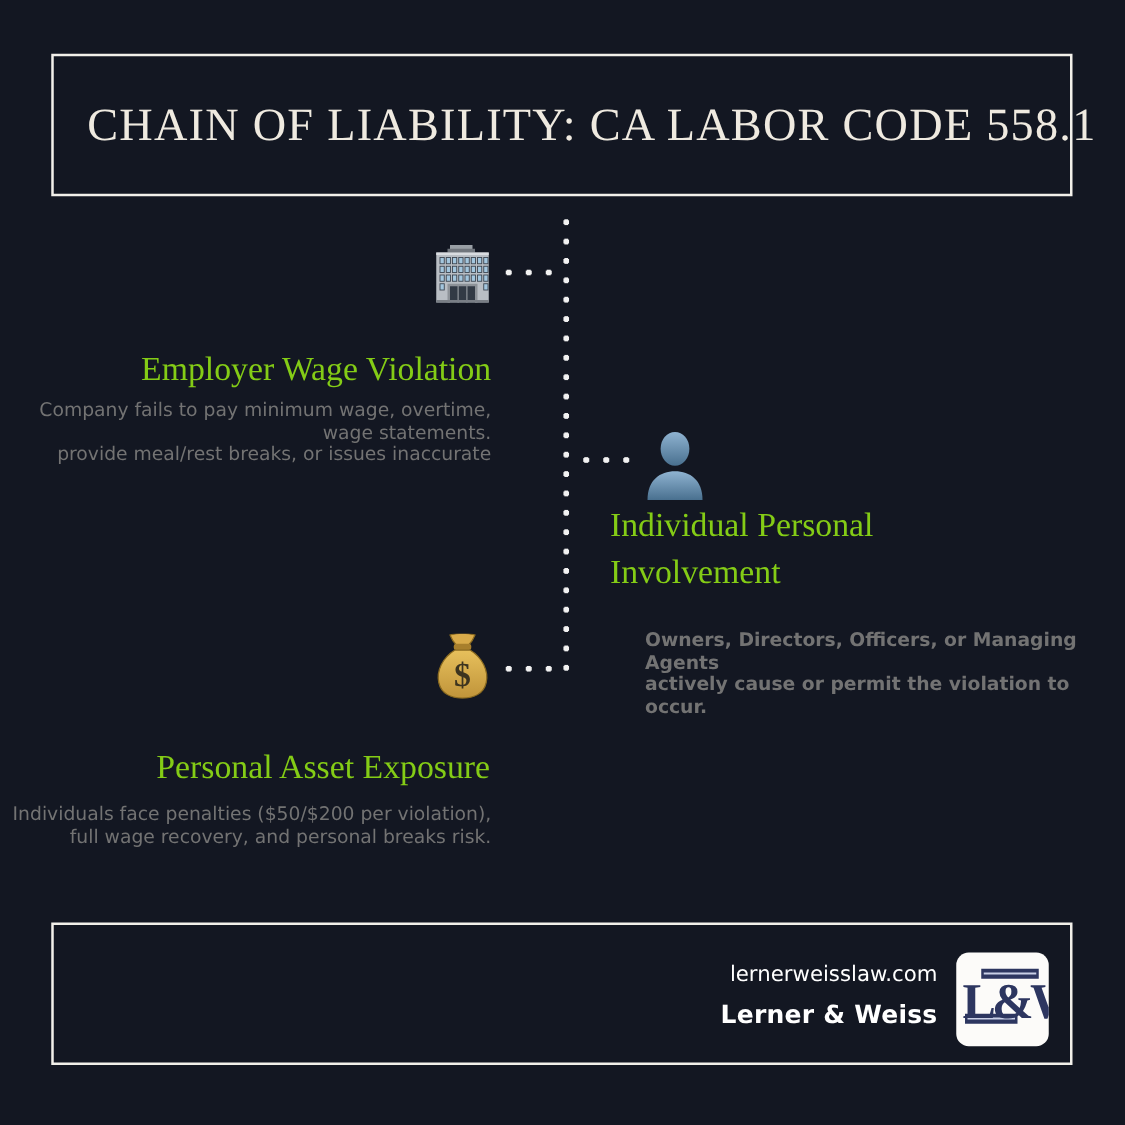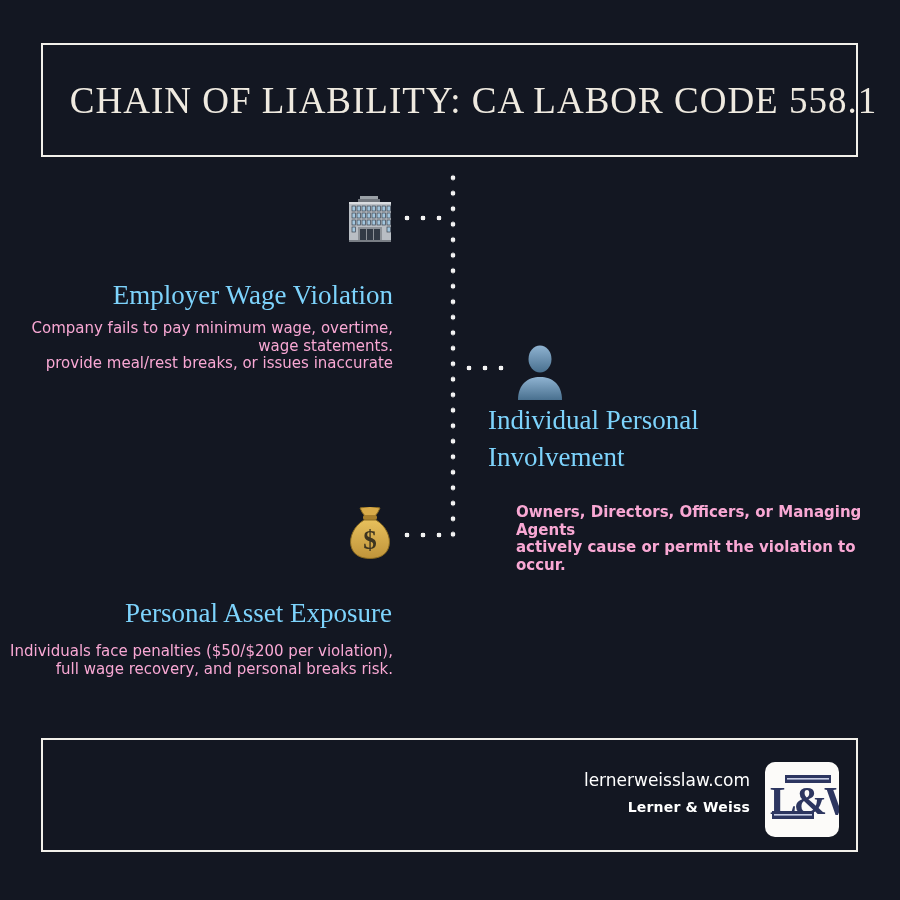--- a/index.html
+++ b/index.html
@@ -22,36 +22,36 @@
     position:absolute;height:6px;width:48px;
     background-image:radial-gradient(circle,#f2f2f2 2.3px,rgba(0,0,0,0) 2.6px);
     background-size:16px 6px;background-repeat:repeat-x;
   }
   .c1{left:399px;top:215px;}
   .c2{left:461px;top:365px;}
   .c3{left:399px;top:532px;}
   .icon-wrap{position:absolute;line-height:0;}
   .step-heading{
     position:absolute;margin:0;font-family:"Liberation Serif","DejaVu Serif",serif;
-    font-weight:400;font-size:27px;color:#7dd3fc;
+    font-weight:400;font-size:27px;color:#84cc16;
   }
-  .step-body{position:absolute;font-size:15px;line-height:17.5px;color:#f9a8d4;}
+  .step-body{position:absolute;font-size:15px;line-height:17.5px;color:#737373;}
   .ta-r{text-align:right;}
   .s1-icon{left:345px;top:194px;}
   .s1-heading{left:0;top:280px;width:393px;}
   .s1-body{left:0;top:320px;width:393px;}
   .s2-icon{left:515px;top:344px;}
   .s2-heading{left:488px;top:402px;width:320px;line-height:37px;}
   .s2-body{left:516px;top:504px;width:360px;font-weight:bold;}
   .s3-icon{left:347px;top:507px;}
   .s3-heading{left:0;top:598px;width:392px;}
   .s3-body{left:0;top:643px;width:393px;}
   .footer-box{left:41px;top:738px;width:817px;height:114px;}
   .footer-site{position:absolute;right:150px;top:770px;font-size:17px;color:#ffffff;text-align:right;}
-  .footer-firm{position:absolute;right:150px;top:799px;font-size:14px;font-weight:700;letter-spacing:.2px;color:#ffffff;}
+  .footer-firm{position:absolute;right:150px;top:799px;font-size:20px;font-weight:700;letter-spacing:.2px;color:#ffffff;}
   .logo-box{position:absolute;left:765px;top:762px;width:74px;height:75px;background:#fcfbf9;border-radius:10px;}
 </style>
 </head>
 <body>
 
 <div class="canvas">
 
   <header class="frame-box title-box">
     <h1 class="page-title">CHAIN OF LIABILITY: CA LABOR CODE 558.1</h1>
   </header>

